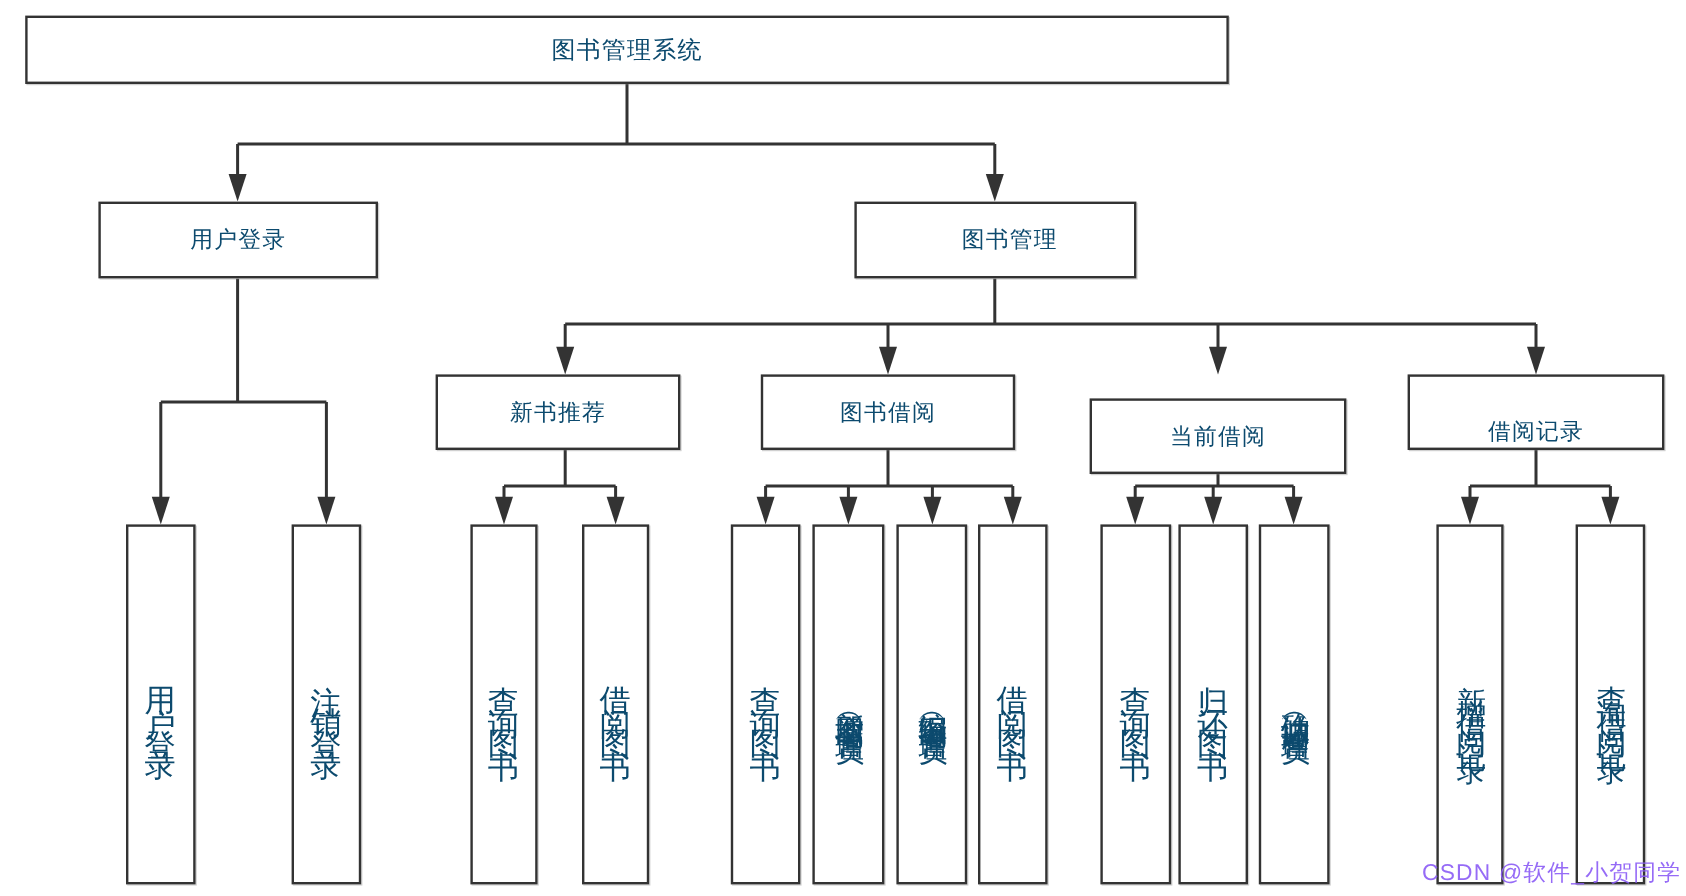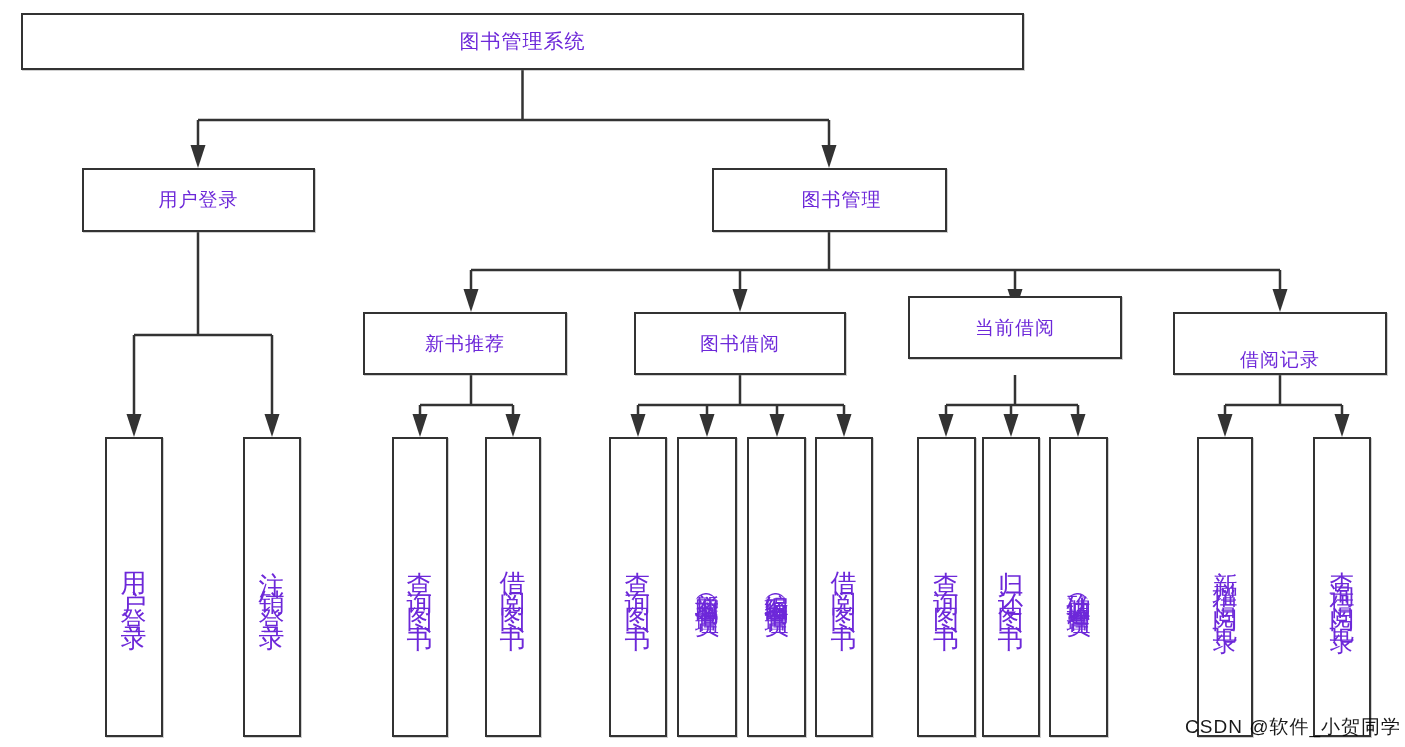--- a/index.html
+++ b/index.html
@@ -31,40 +31,40 @@
     stroke: none;
   }
   .node {
     position: absolute;
     box-sizing: border-box;
     border: 2.5px solid #333333;
     background: #ffffff;
     display: flex;
     align-items: center;
     justify-content: center;
-    color: #6d28d9;
+    color: #0c4a6e;
     box-shadow: 1px 1px 0 rgba(120,120,120,0.35);
   }
   .h-box { font-size: 19px; letter-spacing: 1px; }
   .root-box { font-size: 20px; }
   .v-box span {
     writing-mode: vertical-rl;
     text-orientation: mixed;
     line-height: 1;
     white-space: nowrap;
   }
   .sp4 span { letter-spacing: 18px; font-size: 26px; }
   .sp6 span { letter-spacing: 12px; font-size: 25px; }
   .sp9 span { letter-spacing: 3px;  font-size: 24px; }
   .watermark {
     position: absolute;
     right: 4px;
     top: 714px;
     font-size: 19px;
-    color: #000000;
+    color: #8b5cf6;
     opacity: 0.9;
     letter-spacing: 1px;
     z-index: 5;
   }
 </style>
 </head>
 <body>
 
 <div class="stage">
 
@@ -135,21 +135,21 @@
   <div class="node h-box" style="left:712px; top:168px; width:235px; height:64px;padding-left:24px;">
     <span>图书管理</span>
   </div>
 
   <div class="node h-box" style="left:363px; top:312px; width:204px; height:63px;">
     <span>新书推荐</span>
   </div>
   <div class="node h-box" style="left:634px; top:312px; width:212px; height:63px;">
     <span>图书借阅</span>
   </div>
-  <div class="node h-box" style="left:908px; top:296px; width:214px; height:63px;">
+  <div class="node h-box" style="left:908px; top:332px; width:214px; height:63px;">
     <span>当前借阅</span>
   </div>
   <div class="node h-box" style="left:1173px; top:312px; width:214px; height:63px;align-items:flex-end;">
     <span>借阅记录</span>
   </div>
 
   <div class="node v-box sp4" style="left:105px; top:437px; width:58px; height:300px;">
     <span>用户登录</span>
   </div>
   <div class="node v-box sp4" style="left:243px; top:437px; width:58px; height:300px;">

